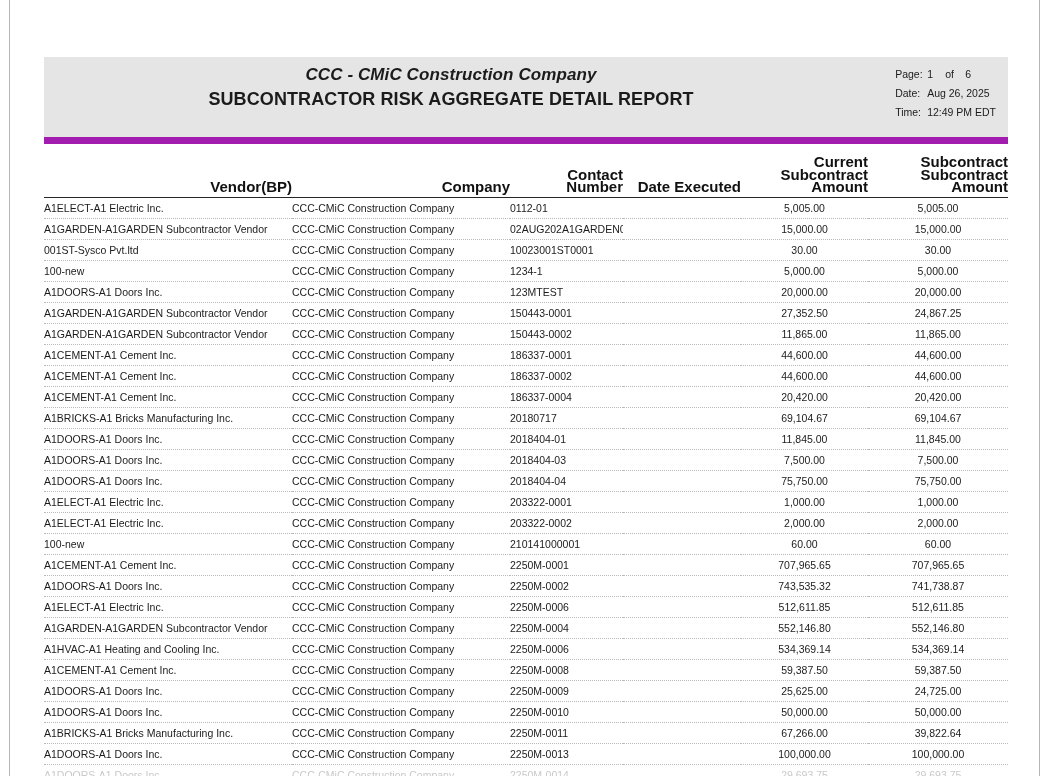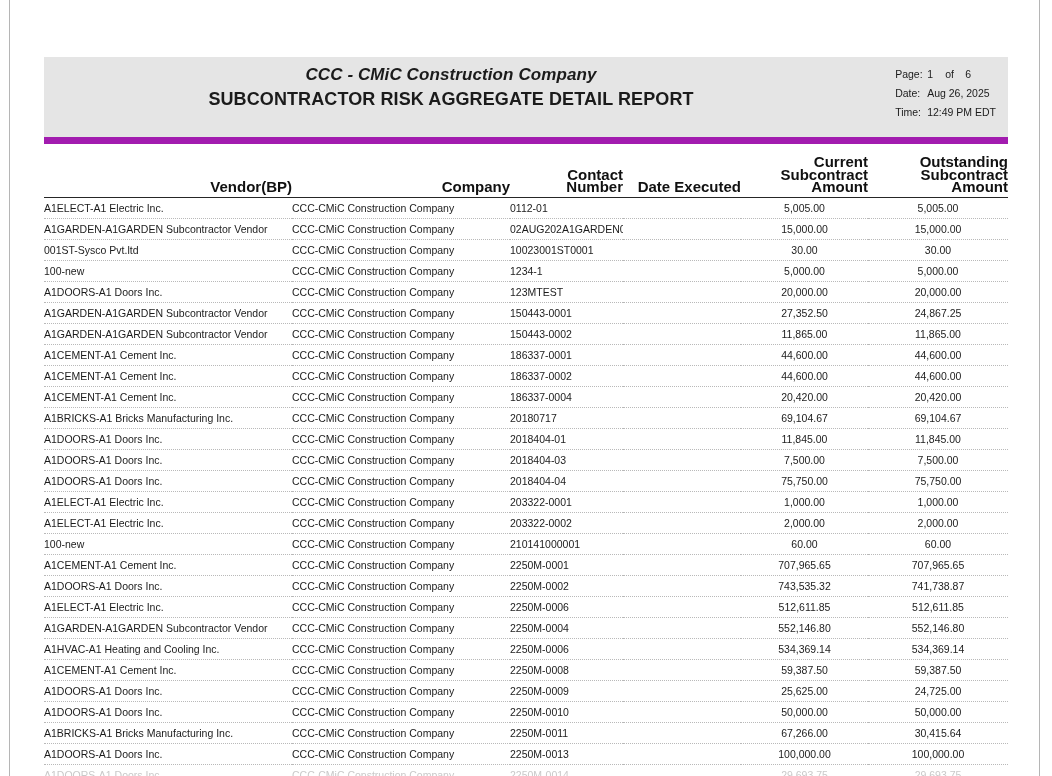--- a/index.html
+++ b/index.html
@@ -180,21 +180,21 @@
           <tr>
             <th class="c-vendor">Vendor(BP)</th>
             <th class="c-company">Company</th>
             <th class="c-contact">Contact Number</th>
             <th class="c-date">Date Executed</th>
             <th class="c-current">
               <span>Current Subcontract</span><br>
               <span>Amount</span>
             </th>
             <th class="c-outstanding">
-              <span>Outstanding</span><br>
+              <span>Subcontract</span><br>
               <span>Subcontract Amount</span>
             </th>
           </tr>
         </thead>
         <tbody id="table-body">
             <tr>
               <td class="c-vendor">A1ELECT-A1 Electric Inc.</td>
               <td class="c-company">CCC-CMiC Construction Company</td>
               <td class="c-contact">0112-01</td>
               <td class="c-date"></td>
@@ -392,21 +392,21 @@
               <td class="c-date"></td>
               <td class="c-current">50,000.00</td>
               <td class="c-outstanding">50,000.00</td>
             </tr>
             <tr>
               <td class="c-vendor">A1BRICKS-A1 Bricks Manufacturing Inc.</td>
               <td class="c-company">CCC-CMiC Construction Company</td>
               <td class="c-contact">2250M-0011</td>
               <td class="c-date"></td>
               <td class="c-current">67,266.00</td>
-              <td class="c-outstanding">30,415.64</td>
+              <td class="c-outstanding">39,822.64</td>
             </tr>
             <tr>
               <td class="c-vendor">A1DOORS-A1 Doors Inc.</td>
               <td class="c-company">CCC-CMiC Construction Company</td>
               <td class="c-contact">2250M-0013</td>
               <td class="c-date"></td>
               <td class="c-current">100,000.00</td>
               <td class="c-outstanding">100,000.00</td>
             </tr>
             <tr class="faded">

